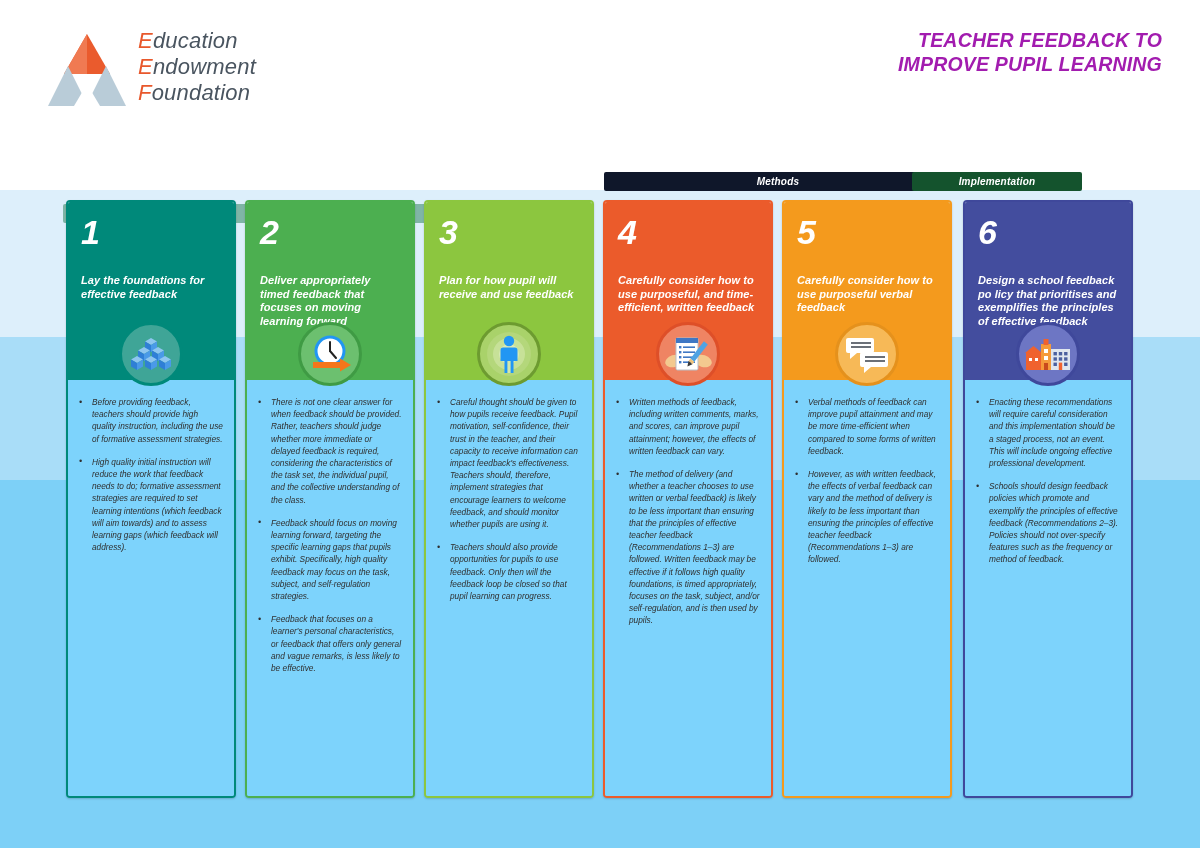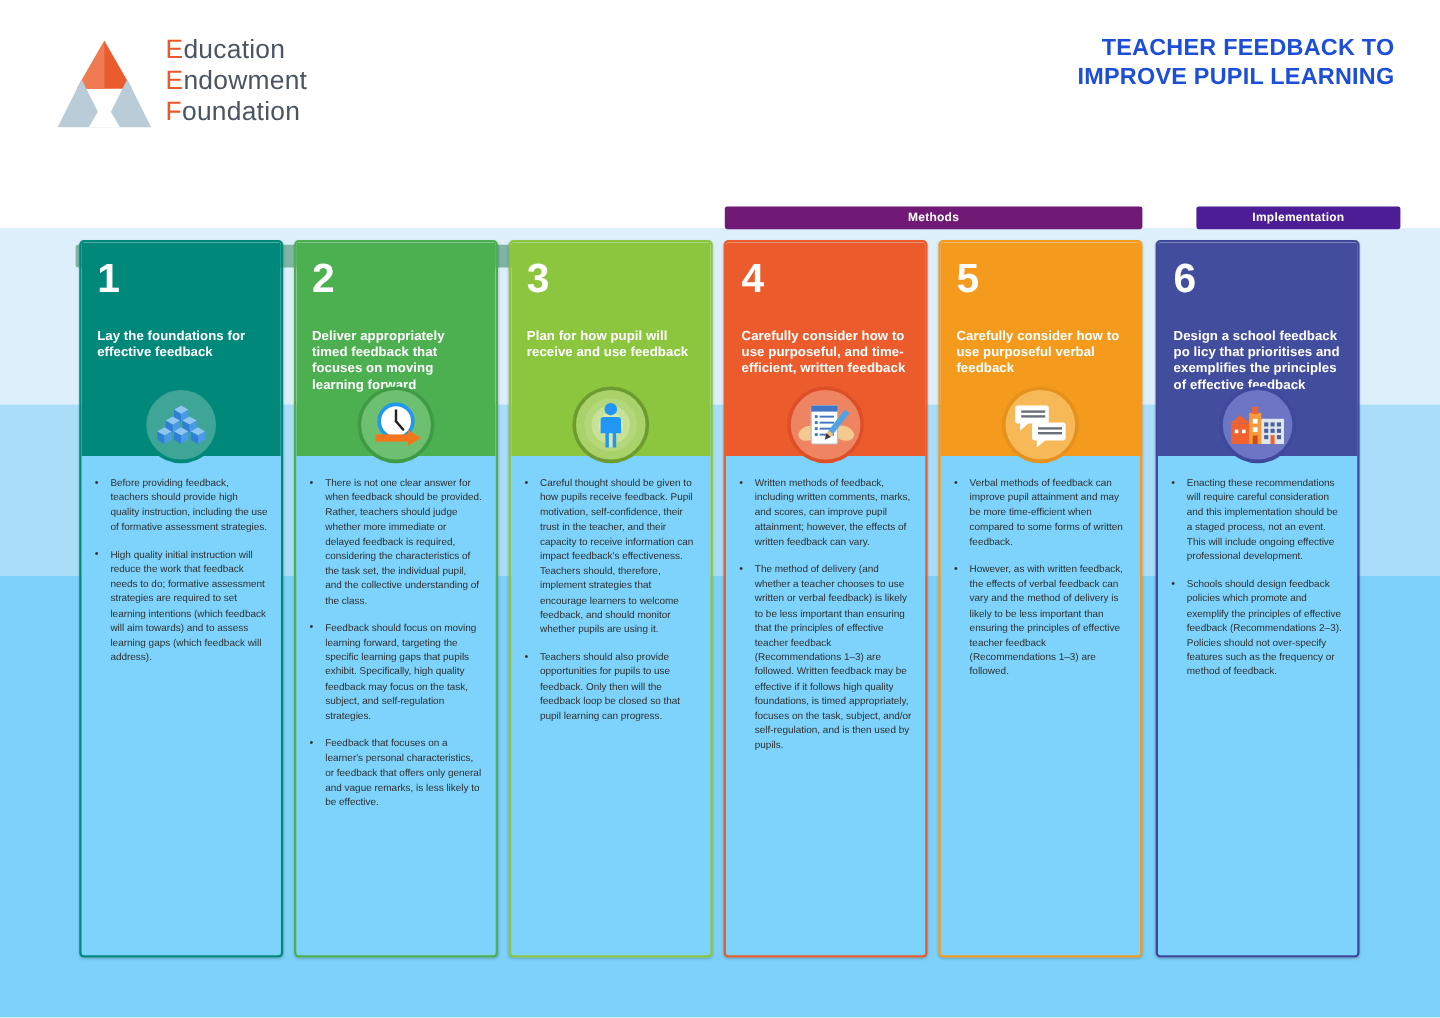--- a/index.html
+++ b/index.html
@@ -2,21 +2,21 @@
 <html><head>
 <meta charset="utf-8">
 <style>
   * { box-sizing: border-box; margin: 0; padding: 0; }
   html, body {
     width: 1200px; height: 848px;
     background: #ffffff;
     font-family: "Liberation Sans", sans-serif;
     overflow: hidden;
   }
-  #page { position: relative; width: 1105px; height: 848px; background: #fff; }
+  #page { position: relative; width: 1105px; height: 848px; background: #fff; font-style: italic; }
 
   
   .band { position: absolute; left: 0; width: 1200px; }
   .band-1 { top: 190px; height: 147px; background: #ddeffb; }
   .band-2 { top: 337px; height: 143px; background: #a9ddf8; }
   .band-3 { top: 480px; height: 368px; background: #7dd0f7; }
 
   
   .header { position: absolute; left: 0; top: 0; width: 1200px; height: 140px; }
 
@@ -24,32 +24,32 @@
   .logo-mark { position: absolute; left: 0; top: 4px; width: 78px; height: 76px; }
   .logo-text { position: absolute; left: 90px; top: 0px; }
   .logo-line {
     font-size: 22px; line-height: 26px; color: #4a5560; letter-spacing: .2px;
     white-space: nowrap;
   }
   .logo-line .cap { color: #e8582c; }
 
   .title-block { position: absolute; right: 38px; top: 28px; text-align: right; }
   .title-main {
-    font-size: 19.5px; font-weight: bold; color: #1d4ed8; line-height: 24px;
+    font-size: 19.5px; font-weight: bold; color: #a21caf; line-height: 24px;
     letter-spacing: .2px;
   }
   .title-sub { font-size: 18px; color: #111; line-height: 26px; margin-top: 7px; }
 
   
   .sec { position: absolute; top: 172px; height: 19px; border-radius: 2px;
          color: #fff; font-size: 10px; font-weight: bold; text-align: center;
          line-height: 19px; letter-spacing: .2px; }
   .sec-principles      { left: 63px;  width: 527px; background: #7fb5a6; margin-top: 32px; }
-  .sec-methods         { left: 604px; width: 348px; background: #701a75; }
-  .sec-implementation  { left: 997px; width: 170px; background: #4c1d95; }
+  .sec-methods         { left: 604px; width: 348px; background: #0f172a; }
+  .sec-implementation  { left: 912px; width: 170px; background: #14532d; }
 
   
   .card {
     position: absolute; top: 200px; width: 170px; height: 598px;
     border-radius: 4px; overflow: hidden;
     box-shadow: 0 1px 2px rgba(0,0,0,.18);
   }
   .card .top {
     position: relative; height: 178px; padding: 12px 13px 0 13px; color: #fff;
   }

